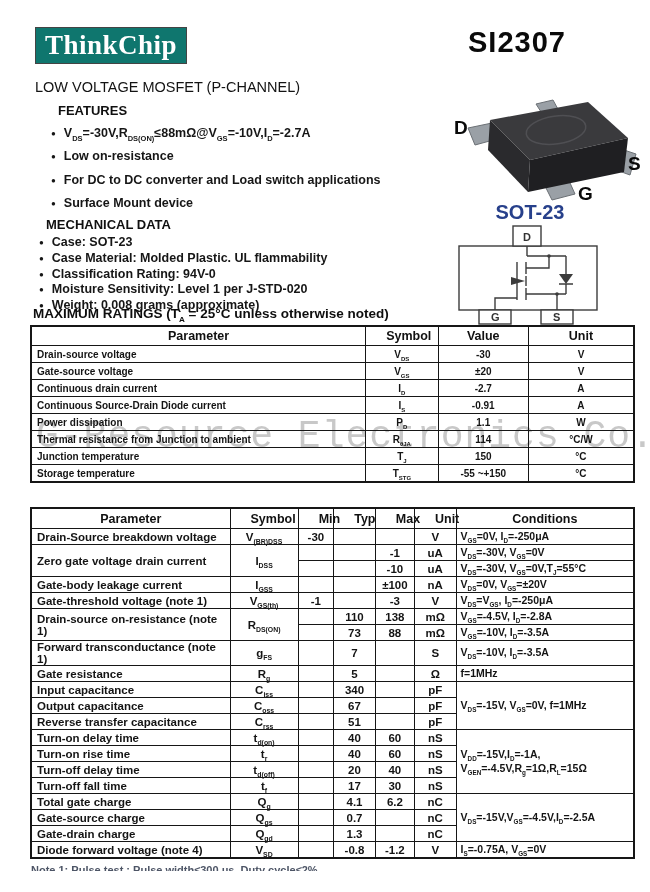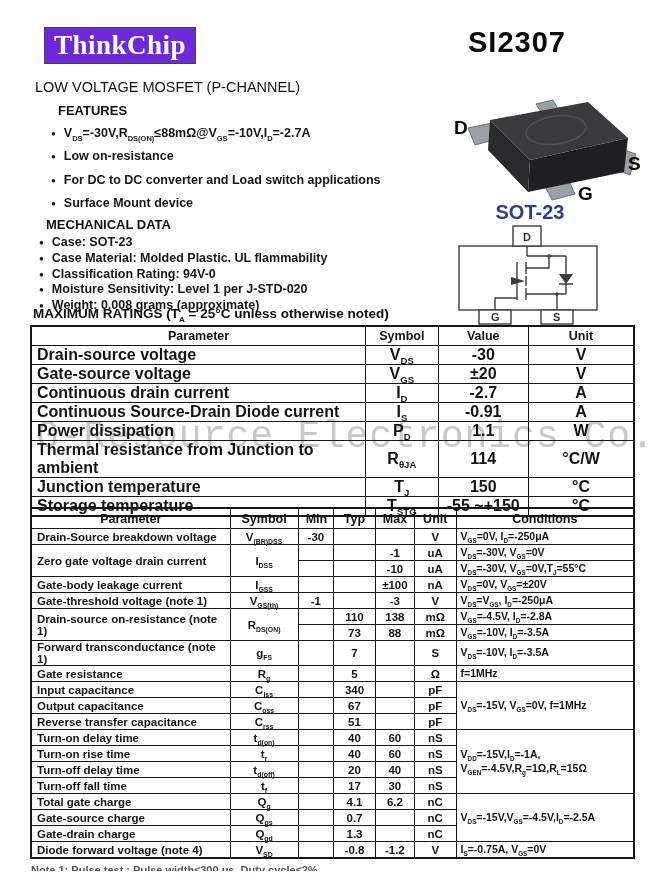--- a/index.html
+++ b/index.html
@@ -1,20 +1,20 @@
 <!DOCTYPE html>
 <html><head>
 <meta charset="utf-8">
 <style>
   html,body{margin:0;padding:0;background:#fff;}
   .page{position:relative;width:650px;height:892px;background:#ffffff;
         font-family:"Liberation Sans",sans-serif;color:#111;overflow:hidden;}
 
-  .logo-box{position:absolute;left:35px;top:27px;width:150px;height:35px;background:#6d28d9;
-            display:flex;align-items:center;justify-content:center;border:1px solid #444;margin-left:9px;}
+  .logo-box{position:absolute;left:35px;top:27px;width:150px;height:35px;background:#0f766e;
+            display:flex;align-items:center;justify-content:center;border:1px solid #444;}
   .logo-text{font-family:"Liberation Serif",serif;font-weight:700;font-size:27px;color:#fff;letter-spacing:.5px;}
   .part-number{position:absolute;left:468px;top:26px;font-size:29px;font-weight:700;letter-spacing:1px;color:#0a0a0a;}
   .subtitle{position:absolute;left:35px;top:79px;font-size:14.5px;font-weight:400;color:#131313;}
 
   .section .sec-title{font-weight:700;font-size:13px;color:#101010;padding-left:12px;}
   .features{position:absolute;left:46px;top:103px;width:400px;}
   .features .sec-title{margin-bottom:8px;}
   .features .bullet-item{margin-bottom:8.5px;}
   .mechanical{position:absolute;left:34px;top:217px;width:420px;}
   .mechanical .sec-title{margin-bottom:3px;}
@@ -29,23 +29,23 @@
   .pkg-schematic{position:absolute;left:452px;top:224px;}
 
   .tbl-heading{position:absolute;font-weight:700;font-size:13.5px;color:#0e0e0e;}
   .max-heading{left:33px;top:306px;}
   .elec-heading{left:33px;top:491px;}
 
   .dtable{position:absolute;left:30px;border-collapse:collapse;table-layout:fixed;width:605px;
           border:2px solid #161616;background:transparent;}
   .table-max{top:325px;}
   .table-elec{top:507px;}
-  .dtable th{border:1px solid #161616;font-size:12.5px;height:18px;padding:0 7px;font-weight:700;}
+  .dtable th{border:1px solid #161616;font-size:12.5px;height:18px;padding:0 20px;font-weight:700;}
   .dtable td{border:1px solid #161616;text-align:center;padding:0 2px;font-weight:600;color:#141414;}
-  .table-max td{font-size:16px;height:16px;}
+  .table-max td{font-size:10px;height:16px;}
   .table-elec th{height:19px;}
   .table-elec td{font-size:11.5px;height:15px;}
   td.left{text-align:left;padding-left:5px;}
   td.cond{text-align:left;padding-left:4px;font-size:10.5px;white-space:pre-line;line-height:1.25;}
 
   .watermark{position:absolute;left:36px;top:415px;width:614px;font-family:Liberation Mono, monospace;
              font-size:38px;color:rgba(125,125,125,.42);white-space:nowrap;overflow:hidden;
              pointer-events:none;letter-spacing:1px;}
   .note-clipped{position:absolute;left:31px;top:864px;width:430px;height:7px;overflow:hidden;
                 font-size:11px;font-weight:600;color:#4d5566;}

